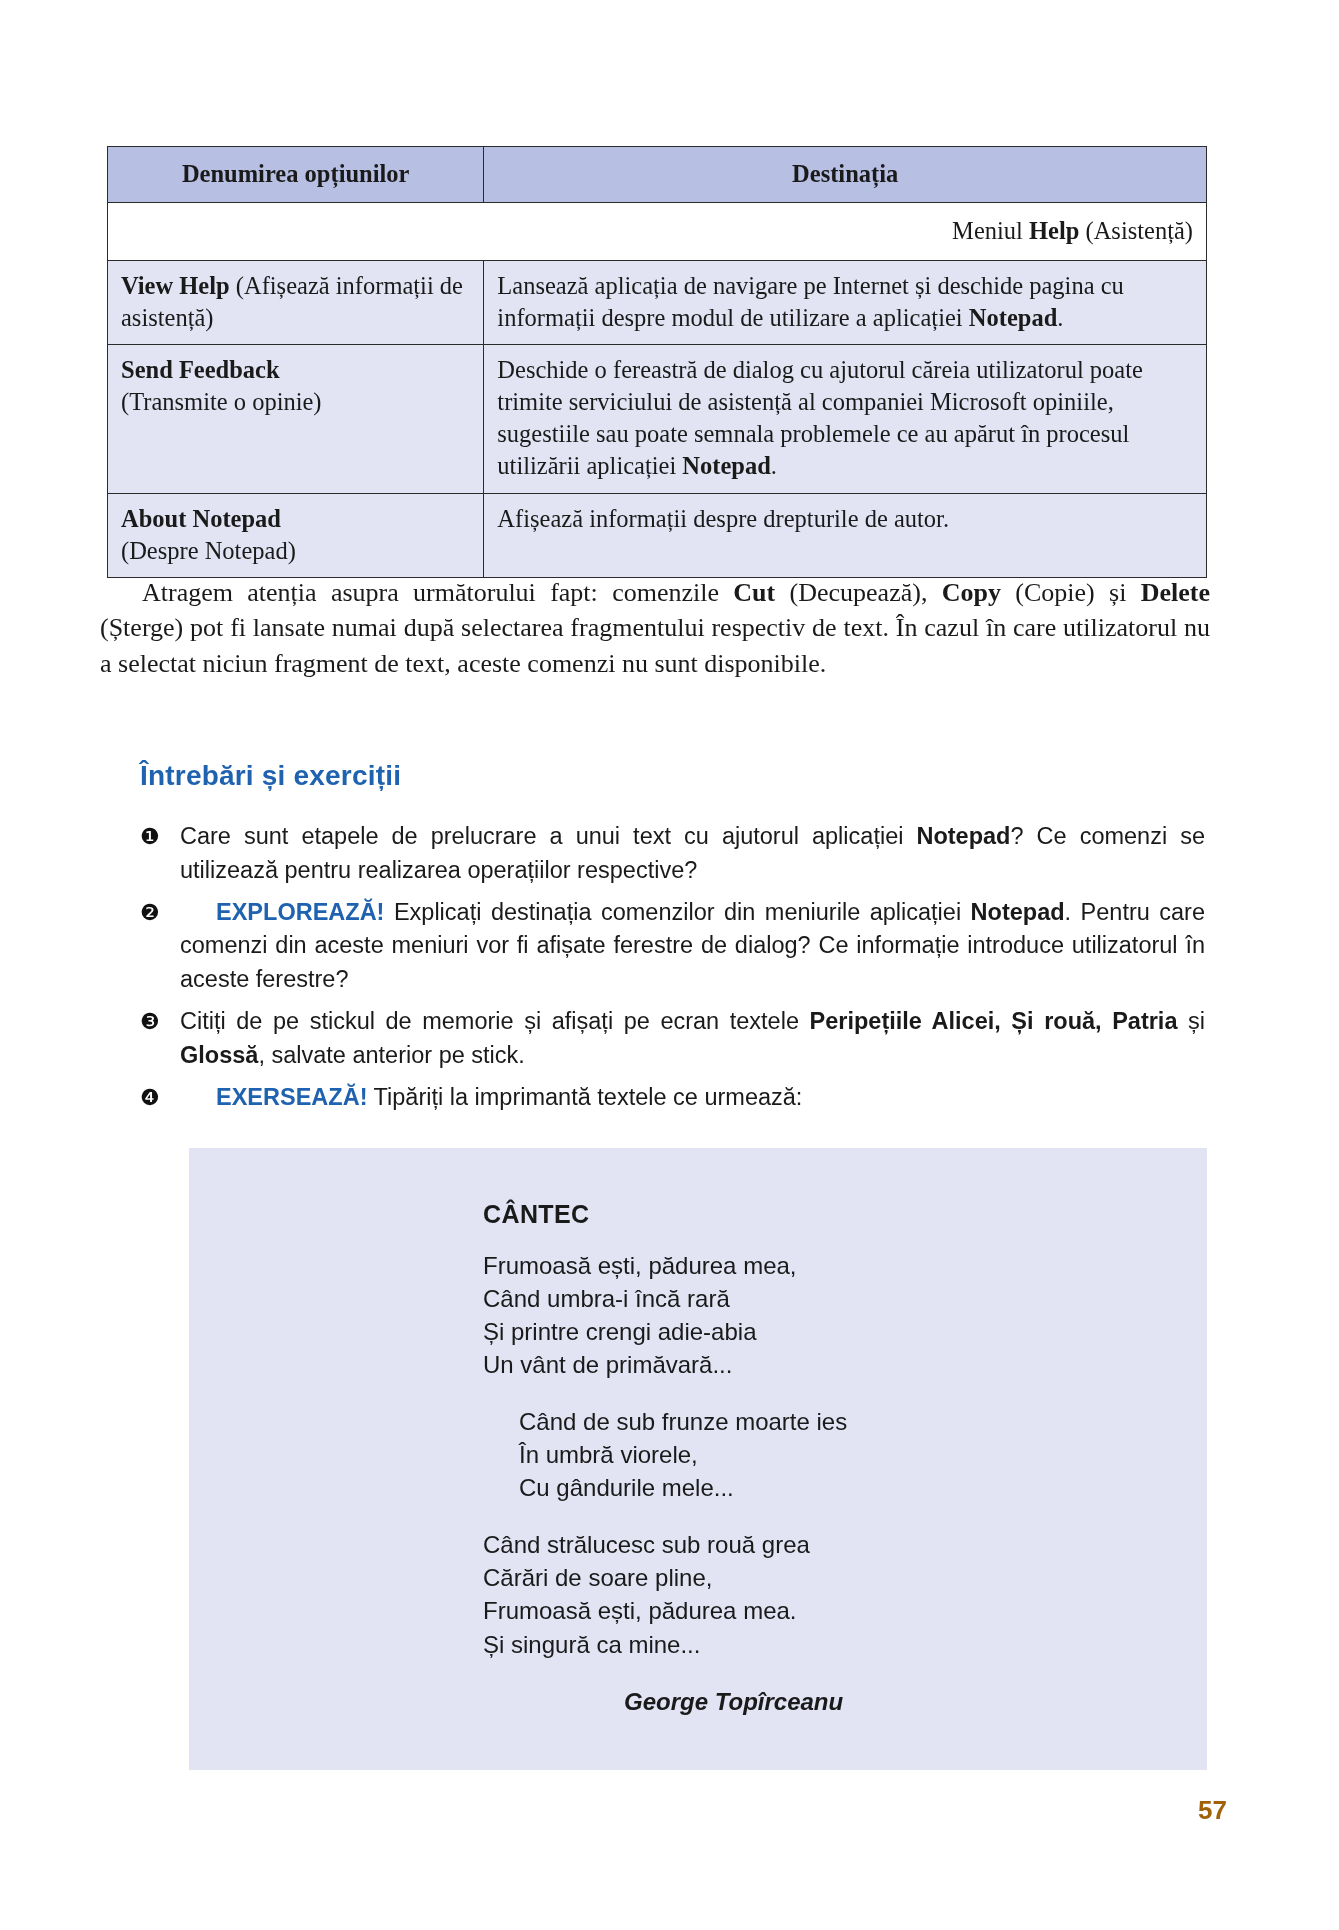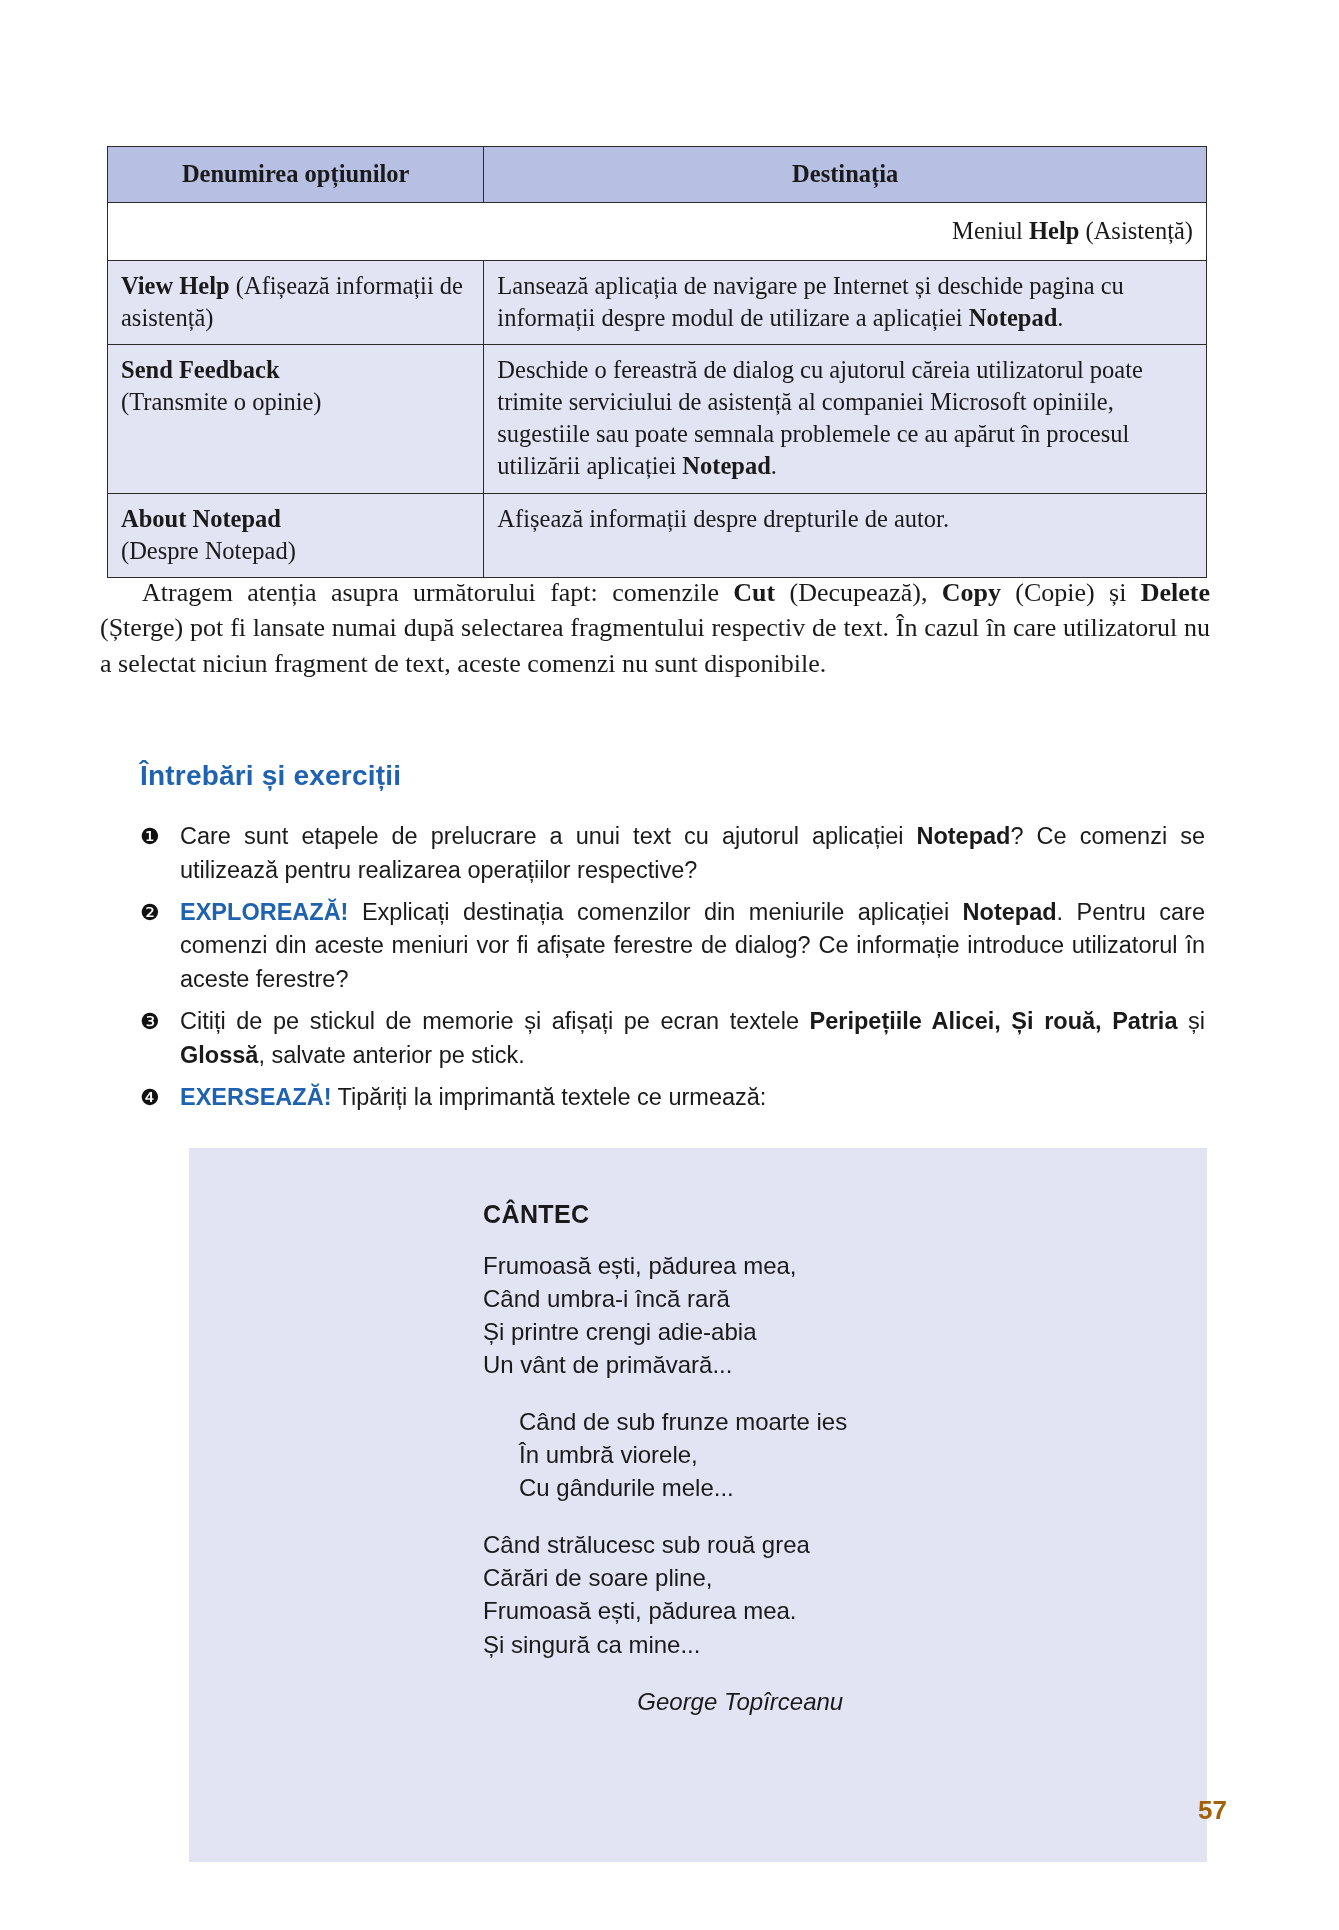--- a/index.html
+++ b/index.html
@@ -111,29 +111,30 @@
     line-height: 1.52;
     color: #111;
   }
   .ex-text {
     flex: 1 1 auto;
     text-align: justify;
   }
   .kw {
     color: #1f62b0;
     font-weight: bold;
+    margin-left: 36px;
   }
 
   
   .poem-box {
     position: absolute;
     left: 189px;
     top: 1148px;
     width: 1018px;
-    height: 714px;
+    height: 622px;
     background: #e2e4f4;
     box-sizing: border-box;
   }
   .poem-inner {
     position: absolute;
     left: 294px;
     top: 49px;
     font-family: "Liberation Sans", sans-serif;
     font-size: 24px;
     line-height: 1.38;
@@ -147,20 +148,21 @@
   }
   .stanza { margin-bottom: 24px; }
   .stanza.indented { padding-left: 36px; }
   .stanza div { white-space: pre; }
   .poem-author {
     font-style: italic;
     text-align: right;
     padding-right: 4px;
     margin-top: 2px;
     font-size: 24px;
+    font-weight: bold;
   }
 
   
   .page-num {
     position: absolute;
     right: 112px;
     top: 1795px;
     font-family: "Liberation Sans", sans-serif;
     font-size: 26px;
     font-weight: bold;

